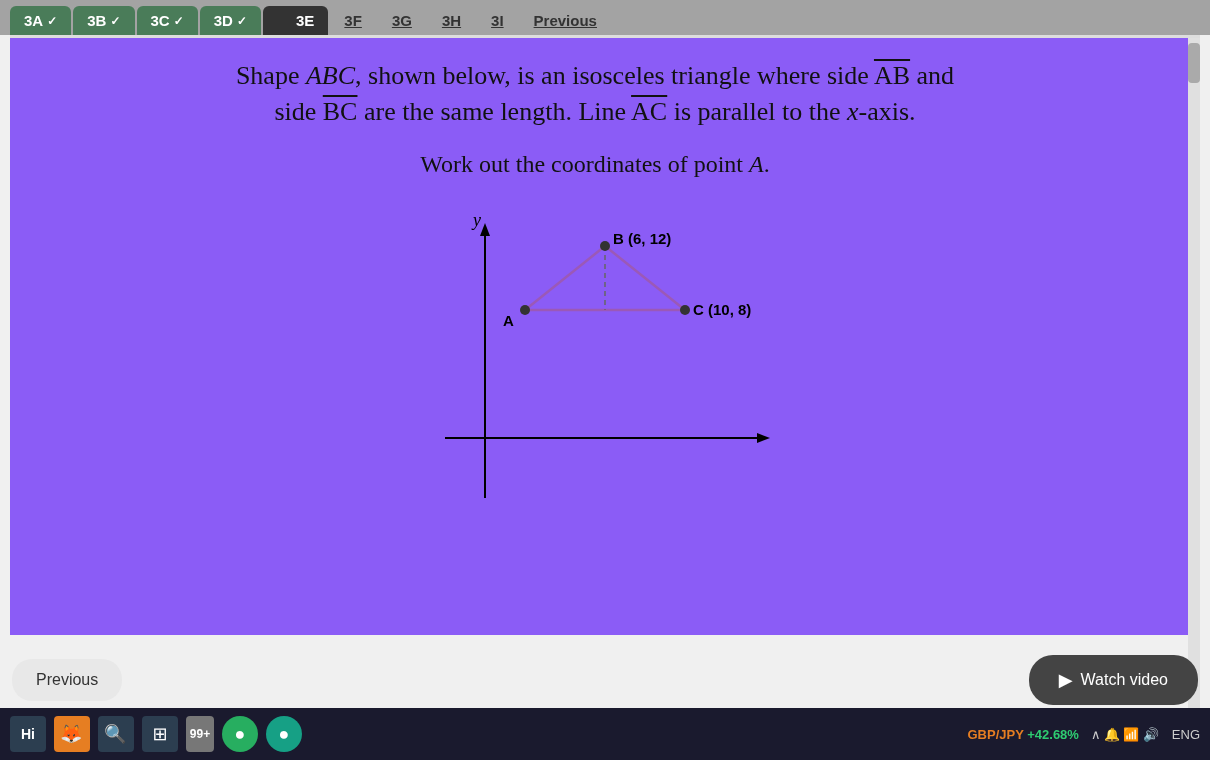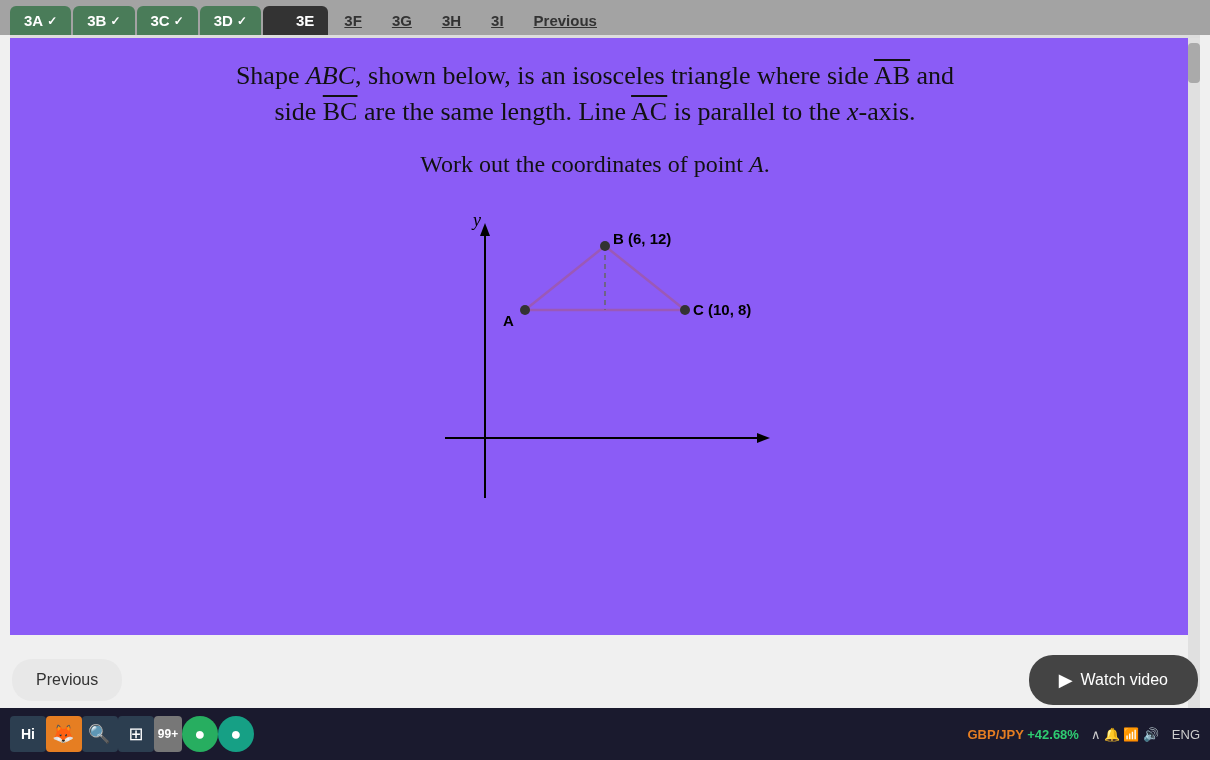--- a/index.html
+++ b/index.html
@@ -148,20 +148,21 @@
       background: #1a1a2e;
       display: flex;
       align-items: center;
       justify-content: space-between;
       padding: 0 10px;
     }
 
     .taskbar-left {
       display: flex;
       align-items: center;
+      gap: 8px;
     }
 
     .taskbar-icon {
       width: 36px;
       height: 36px;
       border-radius: 4px;
       display: flex;
       align-items: center;
       justify-content: center;
       font-size: 18px;

